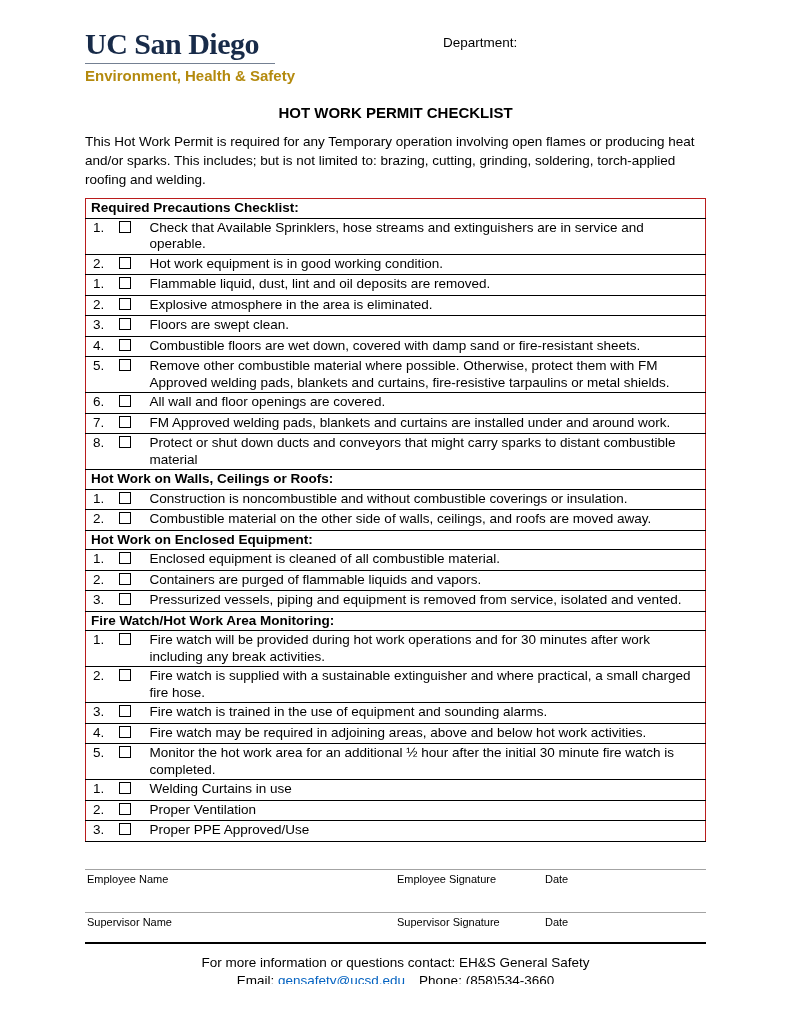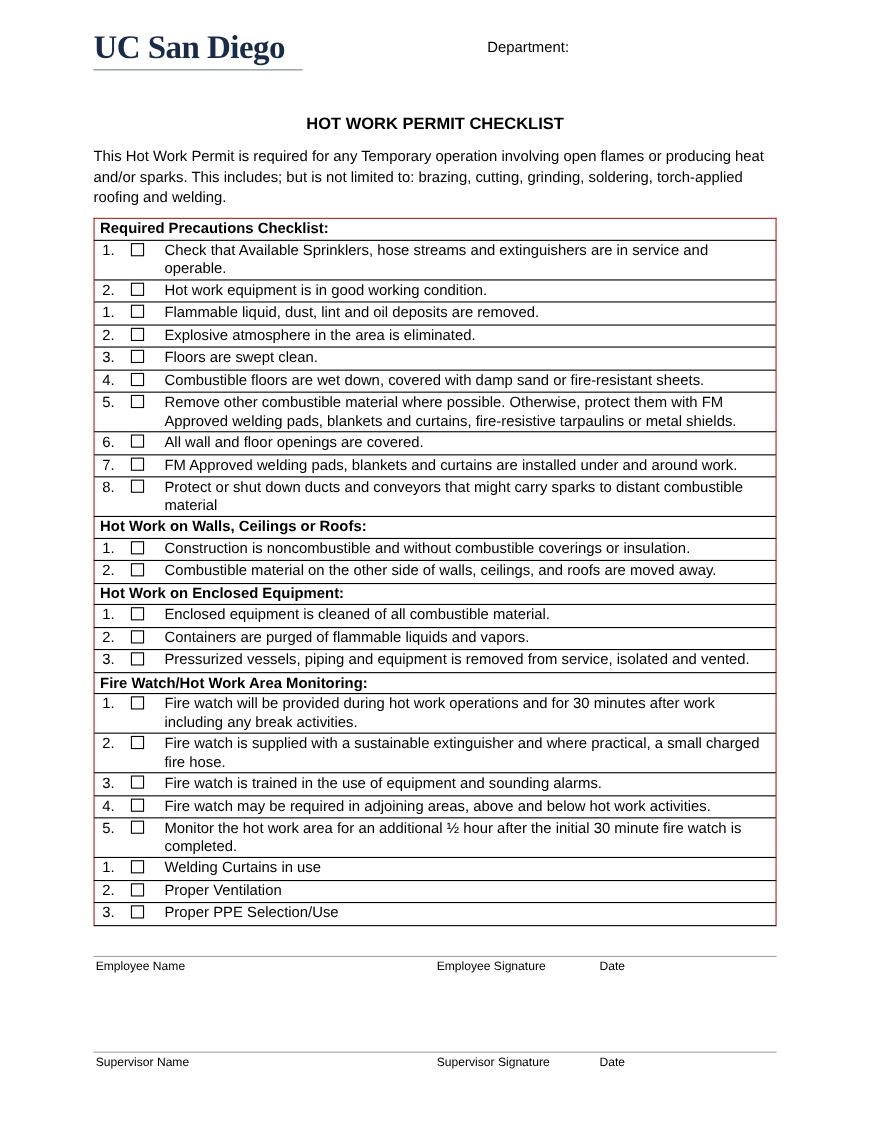--- a/index.html
+++ b/index.html
@@ -32,38 +32,39 @@
   td.num-cell { width:33px; padding-left:7px; }
   td.checkbox-cell { width:31px; }
   td.text-cell { padding-right:6px; }
   .checkbox {
     display:inline-block; width:12px; height:12px;
     border:1.4px solid #000; background:#fff; margin-top:1px;
   }
   
   .signatures { margin-top:27px; }
   .sig-row { position:relative; border-top:1px solid #a3a3a3; height:43px; }
-  .sig-row:last-child { height:30px;margin-top:44px; }
+  .sig-row:last-child { height:30px; }
   .sig-label { position:absolute; top:3px; font-size:11px; }
   .pos-name { left:2px; } .pos-sig { left:312px; } .pos-date { left:460px; }
   .bottom-rule { border-top:2px solid #000; height:0; }
   
   .footer { text-align:center; margin-top:10px; font-size:13.5px; line-height:18px; }
   .email-link { color:var(--link_blue); text-decoration:underline; cursor:pointer; }
   .phone { margin-left:14px; }
 </style>
 </head>
 <body>
 
 <div class="page">
 
   <div class="header">
     <div class="logo">
       <div class="logo-main">UC San Diego</div>
       <div class="logo-rule"></div>
+      <div class="logo-sub">Environment, Health &amp; Safety</div>
     </div>
     <div class="department">Department:</div>
   </div>
 
   <h1 class="title">HOT WORK PERMIT CHECKLIST</h1>
 
   <p class="intro">This Hot Work Permit is required for any Temporary operation involving open flames or producing heat and/or sparks. This includes; but is not limited to: brazing, cutting, grinding, soldering, torch-applied roofing and welding.</p>
 
   <table class="checklist" id="checklist-table">
       <tbody>
@@ -185,21 +186,21 @@
           <td class="text-cell">Welding Curtains in use</td>
         </tr>
         <tr>
           <td class="num-cell">2.</td>
           <td class="checkbox-cell"><span class="checkbox"></span></td>
           <td class="text-cell">Proper Ventilation</td>
         </tr>
         <tr>
           <td class="num-cell">3.</td>
           <td class="checkbox-cell"><span class="checkbox"></span></td>
-          <td class="text-cell">Proper PPE Selection/Use</td>
+          <td class="text-cell">Proper PPE Approved/Use</td>
         </tr>
       </tbody>
     </table>
 
   <div class="signatures" id="signatures">
       <div class="sig-row">
         <span class="sig-label pos-name">Employee Name</span>
         <span class="sig-label pos-sig">Employee Signature</span>
         <span class="sig-label pos-date">Date</span>
       </div>

